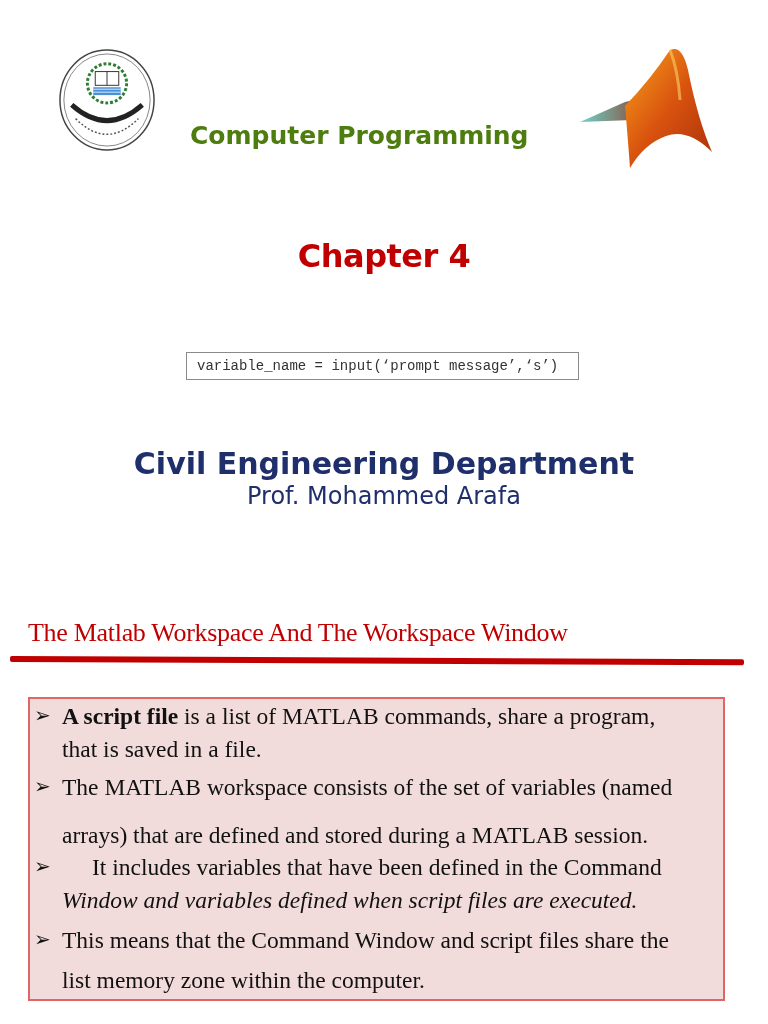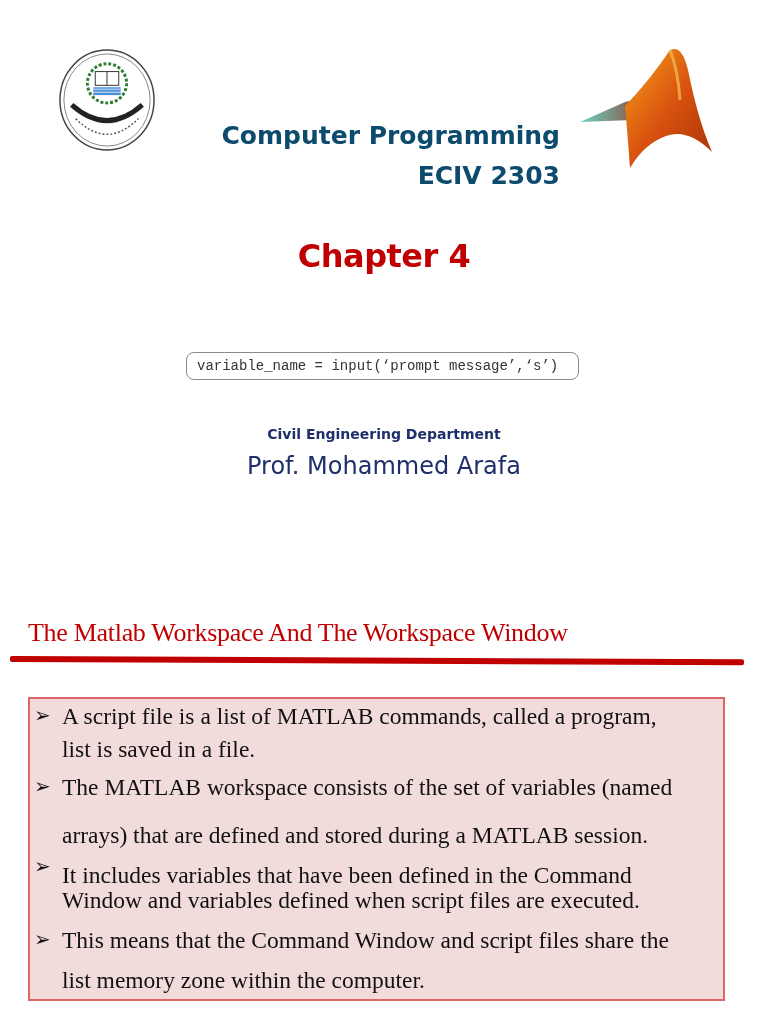--- a/index.html
+++ b/index.html
@@ -1,32 +1,32 @@
 <!DOCTYPE html>
 <html><head>
 <meta charset="utf-8">
 <style>
   html, body { margin:0; padding:0; }
   body { width:768px; height:1024px; background:#ffffff; position:relative; overflow:hidden; font-family:"DejaVu Sans", sans-serif; }
   .slide1 { position:absolute; left:0; top:0; width:768px; height:560px; }
   .logo { position:absolute; left:58px; top:48px; width:98px; height:104px; }
   .matlab-logo { position:absolute; left:570px; top:40px; width:150px; height:130px; }
-  .course-block { position:absolute; left:190px; top:116px; width:370px; text-align:right; color:#0c4a6e; font-weight:bold; font-size:25px; line-height:40px; }
+  .course-block { position:absolute; left:190px; top:116px; width:370px; text-align:left; color:#4d7c0f; font-weight:bold; font-size:25px; line-height:40px; }
   .chapter-block { position:absolute; left:0; top:232px; width:768px; text-align:center; color:#c00000; font-weight:bold; font-size:32px; line-height:48px; letter-spacing:-0.5px; }
-  .code-box { position:absolute; left:186px; top:352px; width:393px; height:28px; border:1px solid #8a8a8a; border-radius:8px; box-sizing:border-box; font-family:"Liberation Mono", monospace; font-size:14px; line-height:26px; color:#333; padding-left:10px; white-space:pre; background:#fff; }
+  .code-box { position:absolute; left:186px; top:352px; width:393px; height:28px; border:1px solid #8a8a8a; border-radius:0; box-sizing:border-box; font-family:"Liberation Mono", monospace; font-size:14px; line-height:26px; color:#333; padding-left:10px; white-space:pre; background:#fff; }
   .dept-block { position:absolute; left:0; top:418px; width:768px; text-align:center; color:#1f2f6b; }
-  .dept { font-weight:bold; font-size:14px; line-height:32px; }
+  .dept { font-weight:bold; font-size:30px; line-height:32px;margin-top:30px; }
   .prof { font-size:24px; line-height:32px; }
   .slide2-title { position:absolute; left:28px; top:618px; font-family:"Liberation Serif", serif; font-size:26px; color:#c00000; white-space:nowrap; letter-spacing:-0.3px; }
   .divider { position:absolute; left:10px; top:656px; width:734px; height:6px; background:#c00000; transform:rotate(0.25deg); transform-origin:left center; border-radius:2px; }
   .bullet-box { position:absolute; left:28px; top:697px; width:697px; height:304px; background:#f2dcdb; border:2px solid #e06666; box-sizing:border-box; font-family:"Liberation Serif", serif; font-size:23.5px; color:#111; }
   .bitem { position:absolute; left:4px; width:690px; }
   .arrow { position:absolute; left:0; top:0; font-size:20px; }
   .line { position:absolute; left:28px; white-space:nowrap; }
-  b { font-weight:normal;margin-top:47px; }
+  b { font-weight:bold;margin-top:47px; }
 </style>
 </head>
 <body>
 
 <div class="slide1">
 
   <svg class="logo" viewBox="0 0 100 106">
     <ellipse cx="50" cy="53" rx="48" ry="51" fill="#fff" stroke="#444" stroke-width="1.5"></ellipse>
     <ellipse cx="50" cy="53" rx="44" ry="47" fill="none" stroke="#666" stroke-width="0.8"></ellipse>
     <circle cx="50" cy="36" r="20" fill="#fff" stroke="#2e7d32" stroke-width="3" stroke-dasharray="3 2"></circle>
@@ -51,21 +51,20 @@
         <stop offset="1" stop-color="#8a4a3a"></stop>
       </linearGradient>
     </defs>
     <path d="M10 82 L55 62 L72 58 L62 80 Z" fill="url(#mg2)"></path>
     <path d="M55 66 Q80 40 100 10 Q112 4 118 30 Q128 80 142 112 Q118 88 96 96 Q74 104 60 128 Q58 100 55 66 Z" fill="url(#mg1)"></path>
     <path d="M100 10 Q108 30 110 60" fill="none" stroke="#f5c25a" stroke-width="3" opacity="0.7"></path>
   </svg>
 
   <div class="course-block">
     <div>Computer Programming</div>
-    <div>ECIV 2303</div>
   </div>
 
   <div class="chapter-block">
     <div>Chapter 4</div>
   </div>
 
   <div class="code-box">variable_name = input(‘prompt message’,‘s’)</div>
 
   <div class="dept-block">
     <div class="dept">Civil Engineering Department</div>
@@ -73,32 +72,32 @@
   </div>
 </div>
 
 <div>
   <div class="slide2-title">The Matlab Workspace And The Workspace Window</div>
   <div class="divider"></div>
 
   <div class="bullet-box">
     <div class="bitem" style="top:4px;">
       <span class="arrow">➢</span>
-      <span class="line" style="top:0;"><b>A script file</b><span> is a list of MATLAB commands, called a program,</span></span>
-      <span class="line" style="top:33px;">list is saved in a file.</span>
+      <span class="line" style="top:0;"><b>A script file</b><span> is a list of MATLAB commands, share a program,</span></span>
+      <span class="line" style="top:33px;">that is saved in a file.</span>
     </div>
     <div class="bitem" style="top:75px;">
       <span class="arrow">➢</span>
       <span class="line" style="top:0;">The MATLAB workspace consists of the set of variables (named</span>
       <span class="line" style="top:48px;">arrays) that are defined and stored during a MATLAB session.</span>
     </div>
     <div class="bitem" style="top:155px;">
       <span class="arrow">➢</span>
-      <span class="line" style="top:8px;">It includes variables that have been defined in the Command</span>
-      <span class="line" style="top:33px;">Window and variables defined when script files are executed.</span>
+      <span class="line" style="top:0;margin-left:30px;">It includes variables that have been defined in the Command</span>
+      <span class="line" style="top:33px;font-style:italic;">Window and variables defined when script files are executed.</span>
     </div>
     <div class="bitem" style="top:228px;">
       <span class="arrow">➢</span>
       <span class="line" style="top:0;font-family:Liberation Serif, serif;">This means that the Command Window and script files share the</span>
       <span class="line" style="top:40px;">list memory zone within the computer.</span>
     </div>
   </div>
 </div>
 
 </body></html>

